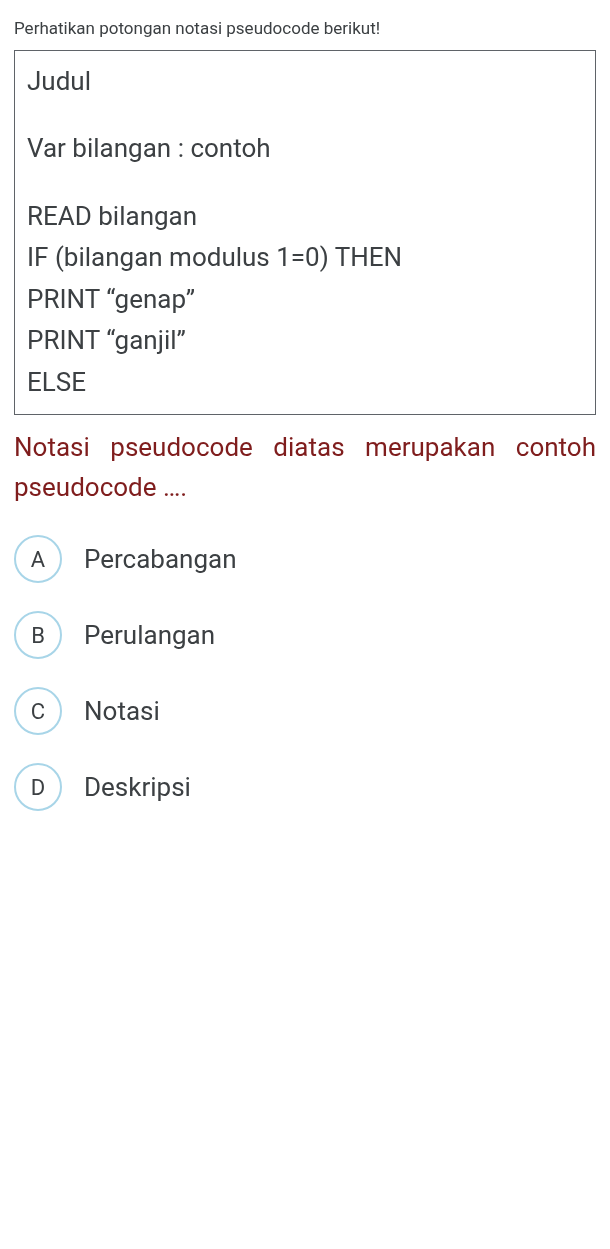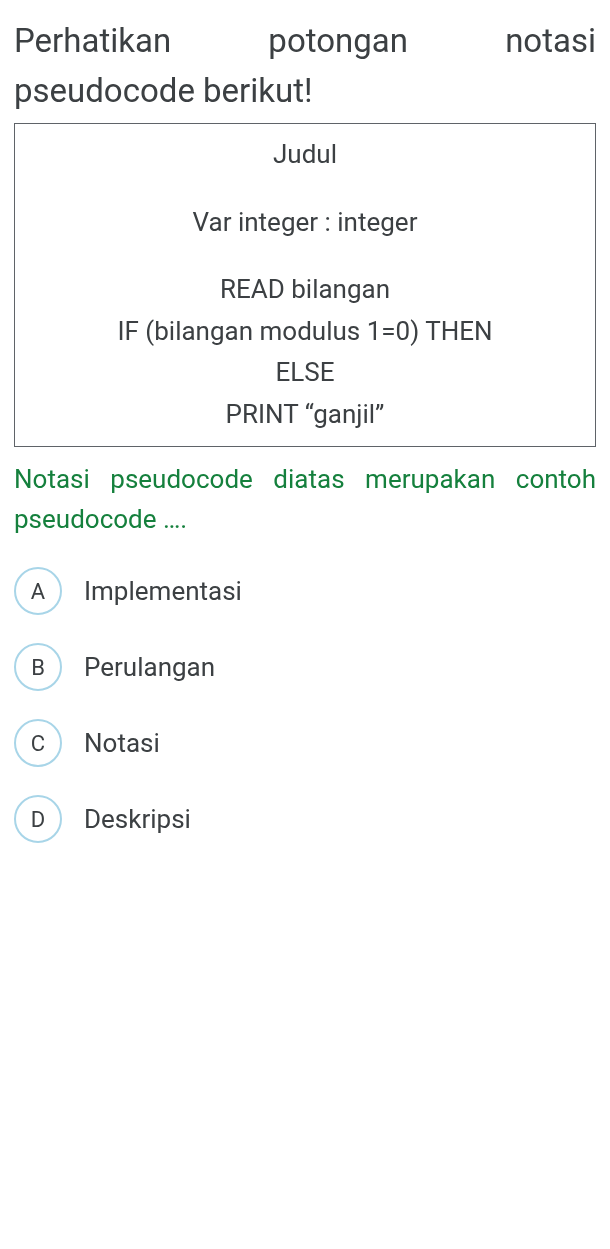--- a/index.html
+++ b/index.html
@@ -1,29 +1,28 @@
 <!DOCTYPE html>
 <html><head>
   <meta charset="utf-8">
   <style>
     * {
       margin: 0;
       padding: 0;
       box-sizing: border-box;
-      text-align: center;
     }
     body {
       font-family: -apple-system, BlinkMacSystemFont, 'Segoe UI', Roboto, Arial, sans-serif;
       background: #ffffff;
       width: 610px;
       padding: 16px 14px;
       color: #3c4043;
     }
     .question-text {
-      font-size: 33px;
+      font-size: 17px;
       line-height: 1.5;
       color: #3c4043;
       margin-bottom: 8px;
       text-align: justify;
     }
     .code-box {
       border: 1.5px solid #5f6368;
       padding: 10px 12px;
       margin-bottom: 12px;
     }
@@ -31,21 +30,21 @@
       font-size: 26px;
       line-height: 1.6;
       color: #3c4043;
     }
     .code-spacer {
       height: 26px;
     }
     .subtext {
       font-size: 26px;
       line-height: 1.55;
-      color: #15803d;
+      color: #7f1d1d;
       margin-bottom: 28px;
       text-align: justify;
     }
     .options {
       display: flex;
       flex-direction: column;
       gap: 28px;
     }
     .option {
       display: flex;
@@ -73,36 +72,37 @@
     }
   </style>
 </head>
 <body>
 
 <div class="question-text">Perhatikan potongan notasi pseudocode berikut!</div>
 
 <div class="code-box">
   <div class="code-line">Judul</div>
   <div class="code-spacer"></div>
-  <div class="code-line">Var integer : integer</div>
+  <div class="code-line">Var bilangan : contoh</div>
   <div class="code-spacer"></div>
   <div class="code-line">READ bilangan</div>
   <div class="code-line">IF (bilangan modulus 1=0) THEN</div>
+  <div class="code-line">PRINT “genap”</div>
+  <div class="code-line">PRINT “ganjil”</div>
   <div class="code-line">ELSE</div>
-  <div class="code-line">PRINT “ganjil”</div>
 </div>
 
 <div class="subtext">Notasi pseudocode diatas merupakan contoh pseudocode ….</div>
 
 <div class="options">
   <div class="option">
     <div class="radio">
       <span class="radio-letter">A</span>
     </div>
-    <span class="option-label">Implementasi</span>
+    <span class="option-label">Percabangan</span>
   </div>
   <div class="option">
     <div class="radio">
       <span class="radio-letter">B</span>
     </div>
     <span class="option-label">Perulangan</span>
   </div>
   <div class="option">
     <div class="radio">
       <span class="radio-letter">C</span>

